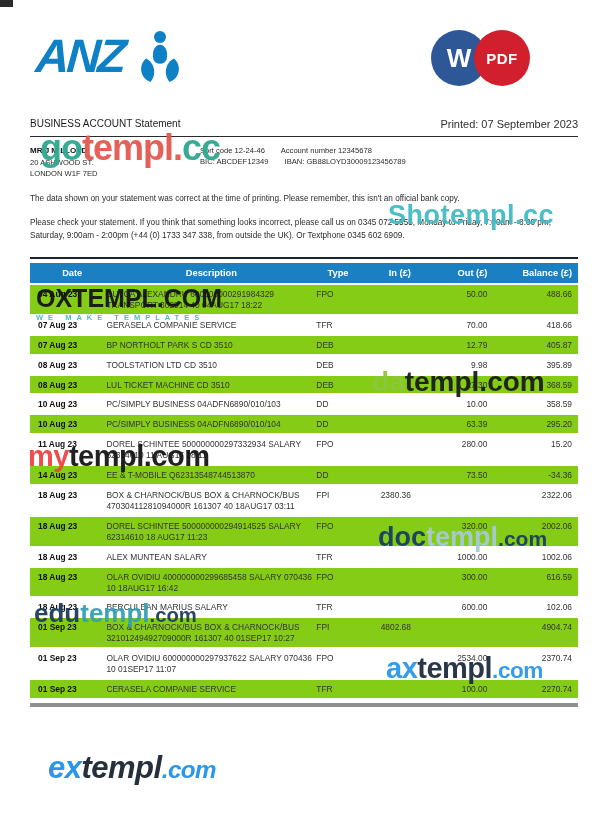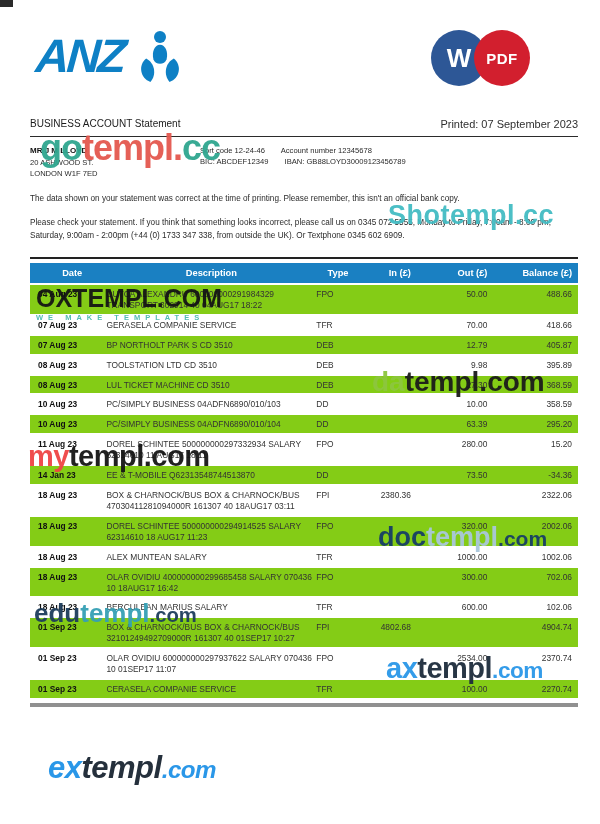--- a/index.html
+++ b/index.html
@@ -190,21 +190,21 @@
   </tr>
         <tr>
     <td class="col-date">11 Aug 23</td>
     <td class="col-desc">DOREL SCHINTEE 500000000297332934 SALARY 62314610 11 AUG17 18:11</td>
     <td class="col-type">FPO</td>
     <td class="col-in num"></td>
     <td class="col-out num">280.00</td>
     <td class="col-bal num">15.20</td>
   </tr>
         <tr class="gray">
-    <td class="col-date">14 Jan 23</td>
+    <td class="col-date">14 Aug 23</td>
     <td class="col-desc">EE &amp; T-MOBILE Q62313548744513870</td>
     <td class="col-type">DD</td>
     <td class="col-in num"></td>
     <td class="col-out num">73.50</td>
     <td class="col-bal num">-34.36</td>
   </tr>
         <tr>
     <td class="col-date">18 Aug 23</td>
     <td class="col-desc">BOX &amp; CHARNOCK/BUS BOX &amp; CHARNOCK/BUS 47030411281094000R 161307 40 18AUG17 03:11</td>
     <td class="col-type">FPI</td>
@@ -227,21 +227,21 @@
     <td class="col-in num"></td>
     <td class="col-out num">1000.00</td>
     <td class="col-bal num">1002.06</td>
   </tr>
         <tr class="gray">
     <td class="col-date">18 Aug 23</td>
     <td class="col-desc">OLAR OVIDIU 400000000299685458 SALARY 070436 10 18AUG17 16:42</td>
     <td class="col-type">FPO</td>
     <td class="col-in num"></td>
     <td class="col-out num">300.00</td>
-    <td class="col-bal num">702.06</td>
+    <td class="col-bal num">616.59</td>
   </tr>
         <tr>
     <td class="col-date">18 Aug 23</td>
     <td class="col-desc">BERCULEAN MARIUS SALARY</td>
     <td class="col-type">TFR</td>
     <td class="col-in num"></td>
     <td class="col-out num">600.00</td>
     <td class="col-bal num">102.06</td>
   </tr>
         <tr class="gray">

